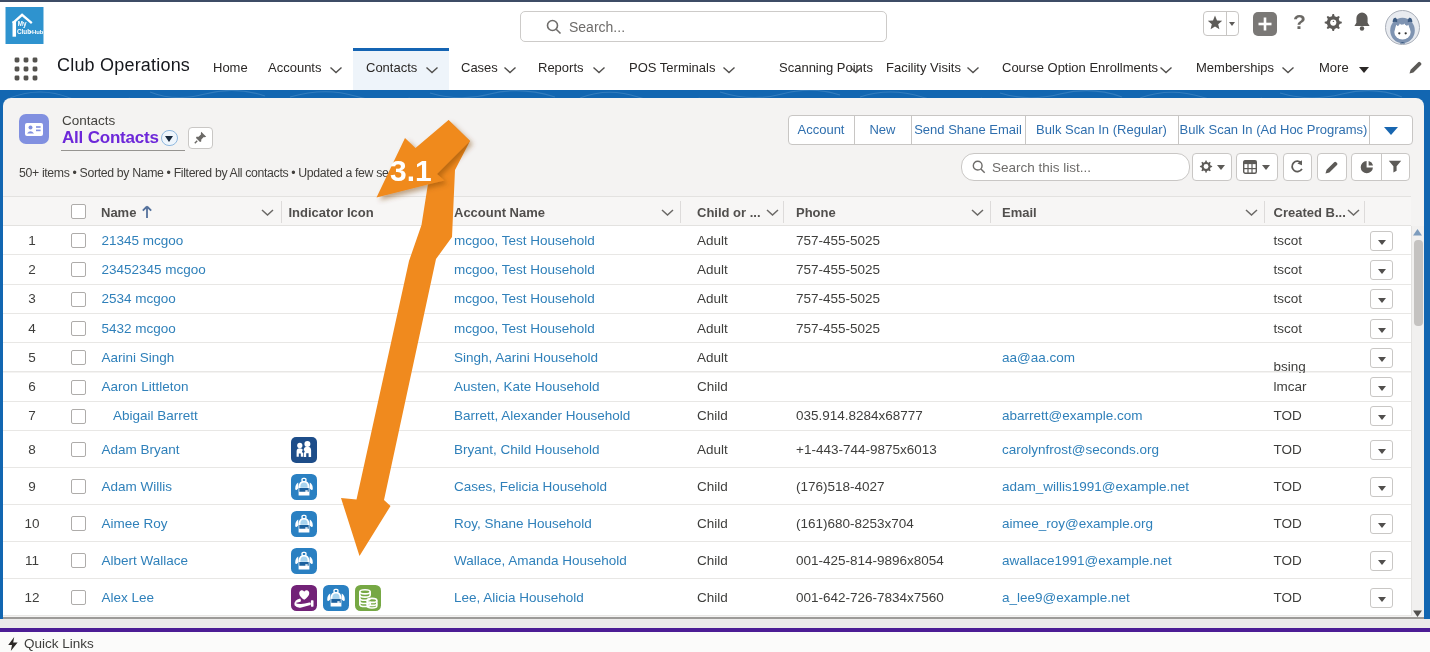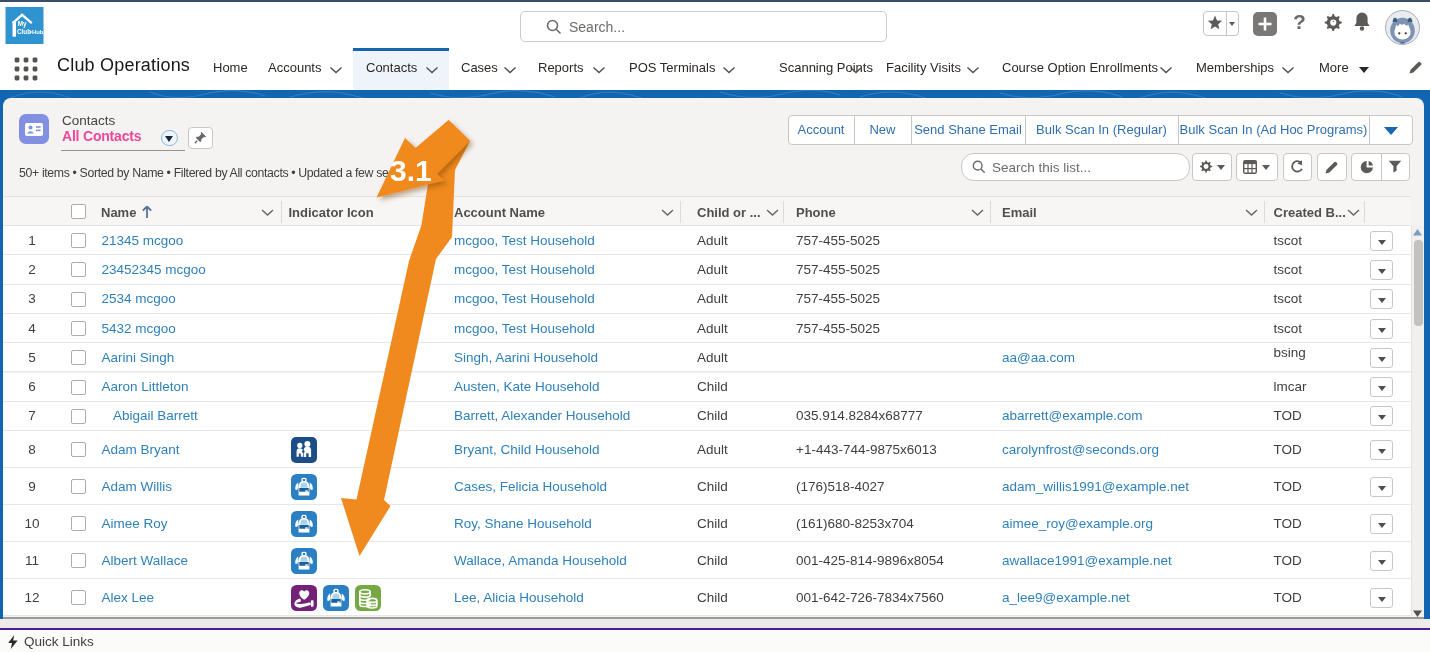--- a/index.html
+++ b/index.html
@@ -15,41 +15,41 @@
   
   #nav { left:0; top:45px; width:1430px; height:45px; background:#fff; }
   #appname { left:57px; top:10px; font-size:18px; color:#16181d; letter-spacing:.2px; }
   .navitem { position:absolute; top:15px; font-size:13px; color:#2b2826; white-space:nowrap; }
   #ctab { left:353px; top:3px; width:96px; height:42px; background:#eef4fa; border-top:3px solid #1464b3; }
   
   #bluebg { left:0; top:90px; width:1430px; height:529px; background:#1266b1; }
   #card { left:3px; top:98px; width:1421px; height:521px; background:#f4f3f2; border-radius:8px 8px 0 0; border-bottom:2px solid #9c9a98; }
   
   .hlabel { font-size:13.5px; color:#44433f; }
-  #allc { font-size:14px; font-weight:bold; color:#ec4899; letter-spacing:-0.2px;text-align:center; }
+  #allc { font-size:17px; font-weight:bold; color:#6d28d9; letter-spacing:-0.2px;text-align:center; }
   #itemsline { font-size:12.3px; color:#413f3c; letter-spacing:-0.35px; }
   .btxt { font-size:13px; color:#2f6fae; text-align:center; white-space:nowrap; }
   
   #thead { left:3px; top:196px; width:1408px; height:30px; background:#f7f6f5; border-top:1px solid #e3e2e0; border-bottom:1px solid #e3e2e0; }
   .hc { position:absolute; top:7.5px; font-size:13px; font-weight:bold; color:#514f4d; white-space:nowrap; }
   .vdiv { position:absolute; top:4px; height:22px; width:1px; background:#dddbda; }
   .row { position:absolute; left:3px; width:1408px; background:#fff; border-bottom:1px solid #e8e7e5; }
   .rn { position:absolute; font-size:13.5px; color:#3e3e3c; width:30px; text-align:center; left:14px; }
   .cb { position:absolute; left:68px; width:15px; height:15px; background:#fff; border:1px solid #aeacaa; border-radius:2px; }
   .lnk { position:absolute; font-size:13.5px; color:#2f80ba; white-space:nowrap; }
   .txt { position:absolute; font-size:13.5px; color:#3e3e3c; white-space:nowrap; }
   .act { position:absolute; left:1367px; width:23px; height:20px; background:#fff; border:1px solid #c9c7c5; border-radius:3px; }
   .act:after { content:""; position:absolute; left:7px; top:8px; border-left:4px solid transparent; border-right:4px solid transparent; border-top:5px solid #514f4d; }
   .ico { position:absolute; width:26px; height:26px; }
   
   #sbar { left:1411px; top:226px; width:13px; height:390px; background:#f1f0ef; border-left:1px solid #e3e2e0; }
   #sthumb { position:absolute; left:1.5px; top:14px; width:9px; height:86px; background:#c4c2c0; border-radius:4px; }
   
   #belowcard { left:0; top:619px; width:1430px; height:10px; background:#ecebea; }
-  #utilbar { left:0; top:628px; width:1430px; height:24px; background:#fbfbfa; border-top:2px solid #4c1d95; }
+  #utilbar { left:0; top:628px; width:1430px; height:24px; background:#fbfbfa; border-top:4px solid #4c1d95; }
   #qlinks { position:absolute; left:24px; top:4px; font-size:13.5px; color:#3e3e3c; }
 </style>
 </head>
 <body>
 <div id="topline" class="abs"></div>
 <div id="ghead" class="abs">
   <svg id="logo" class="abs" viewBox="0 0 39 38">
     <rect width="39" height="38" fill="#2e93cf"></rect>
     <path d="M7.5 16.5 L17 8 L27 16.5" fill="none" stroke="#fff" stroke-width="2.4"></path>
     <rect x="7.2" y="14.5" width="3.6" height="16" fill="#fff"></rect>
@@ -387,21 +387,21 @@
   <div class="txt" style="left:1270.5px;top:6.7px">tscot</div>
   <div class="act" style="top:4.7px"></div>
 </div>
 <div class="row" style="top:343.2px;height:29.3px">
   <div class="rn" style="top:6.7px">5</div>
   <div class="cb" style="top:7.2px"></div>
   <div class="lnk" style="left:98.5px;top:6.7px">Aarini Singh</div>
   <div class="lnk" style="left:451px;top:6.7px">Singh, Aarini Household</div>
   <div class="txt" style="left:694px;top:6.7px">Adult</div>
   <div class="lnk" style="left:999px;top:6.7px">aa@aa.com</div>
-  <div class="txt" style="left:1270.5px;top:2px">bsing</div>
+  <div class="txt" style="left:1270.5px;top:16px">bsing</div>
   <div class="act" style="top:4.7px"></div>
 </div>
 <div class="row" style="top:372.5px;height:29.3px">
   <div class="rn" style="top:6.7px">6</div>
   <div class="cb" style="top:7.2px"></div>
   <div class="lnk" style="left:98.5px;top:6.7px">Aaron Littleton</div>
   <div class="lnk" style="left:451px;top:6.7px">Austen, Kate Household</div>
   <div class="txt" style="left:694px;top:6.7px">Child</div>
   <div class="txt" style="left:1270.5px;top:6.7px">lmcar</div>
   <div class="act" style="top:4.7px"></div>

